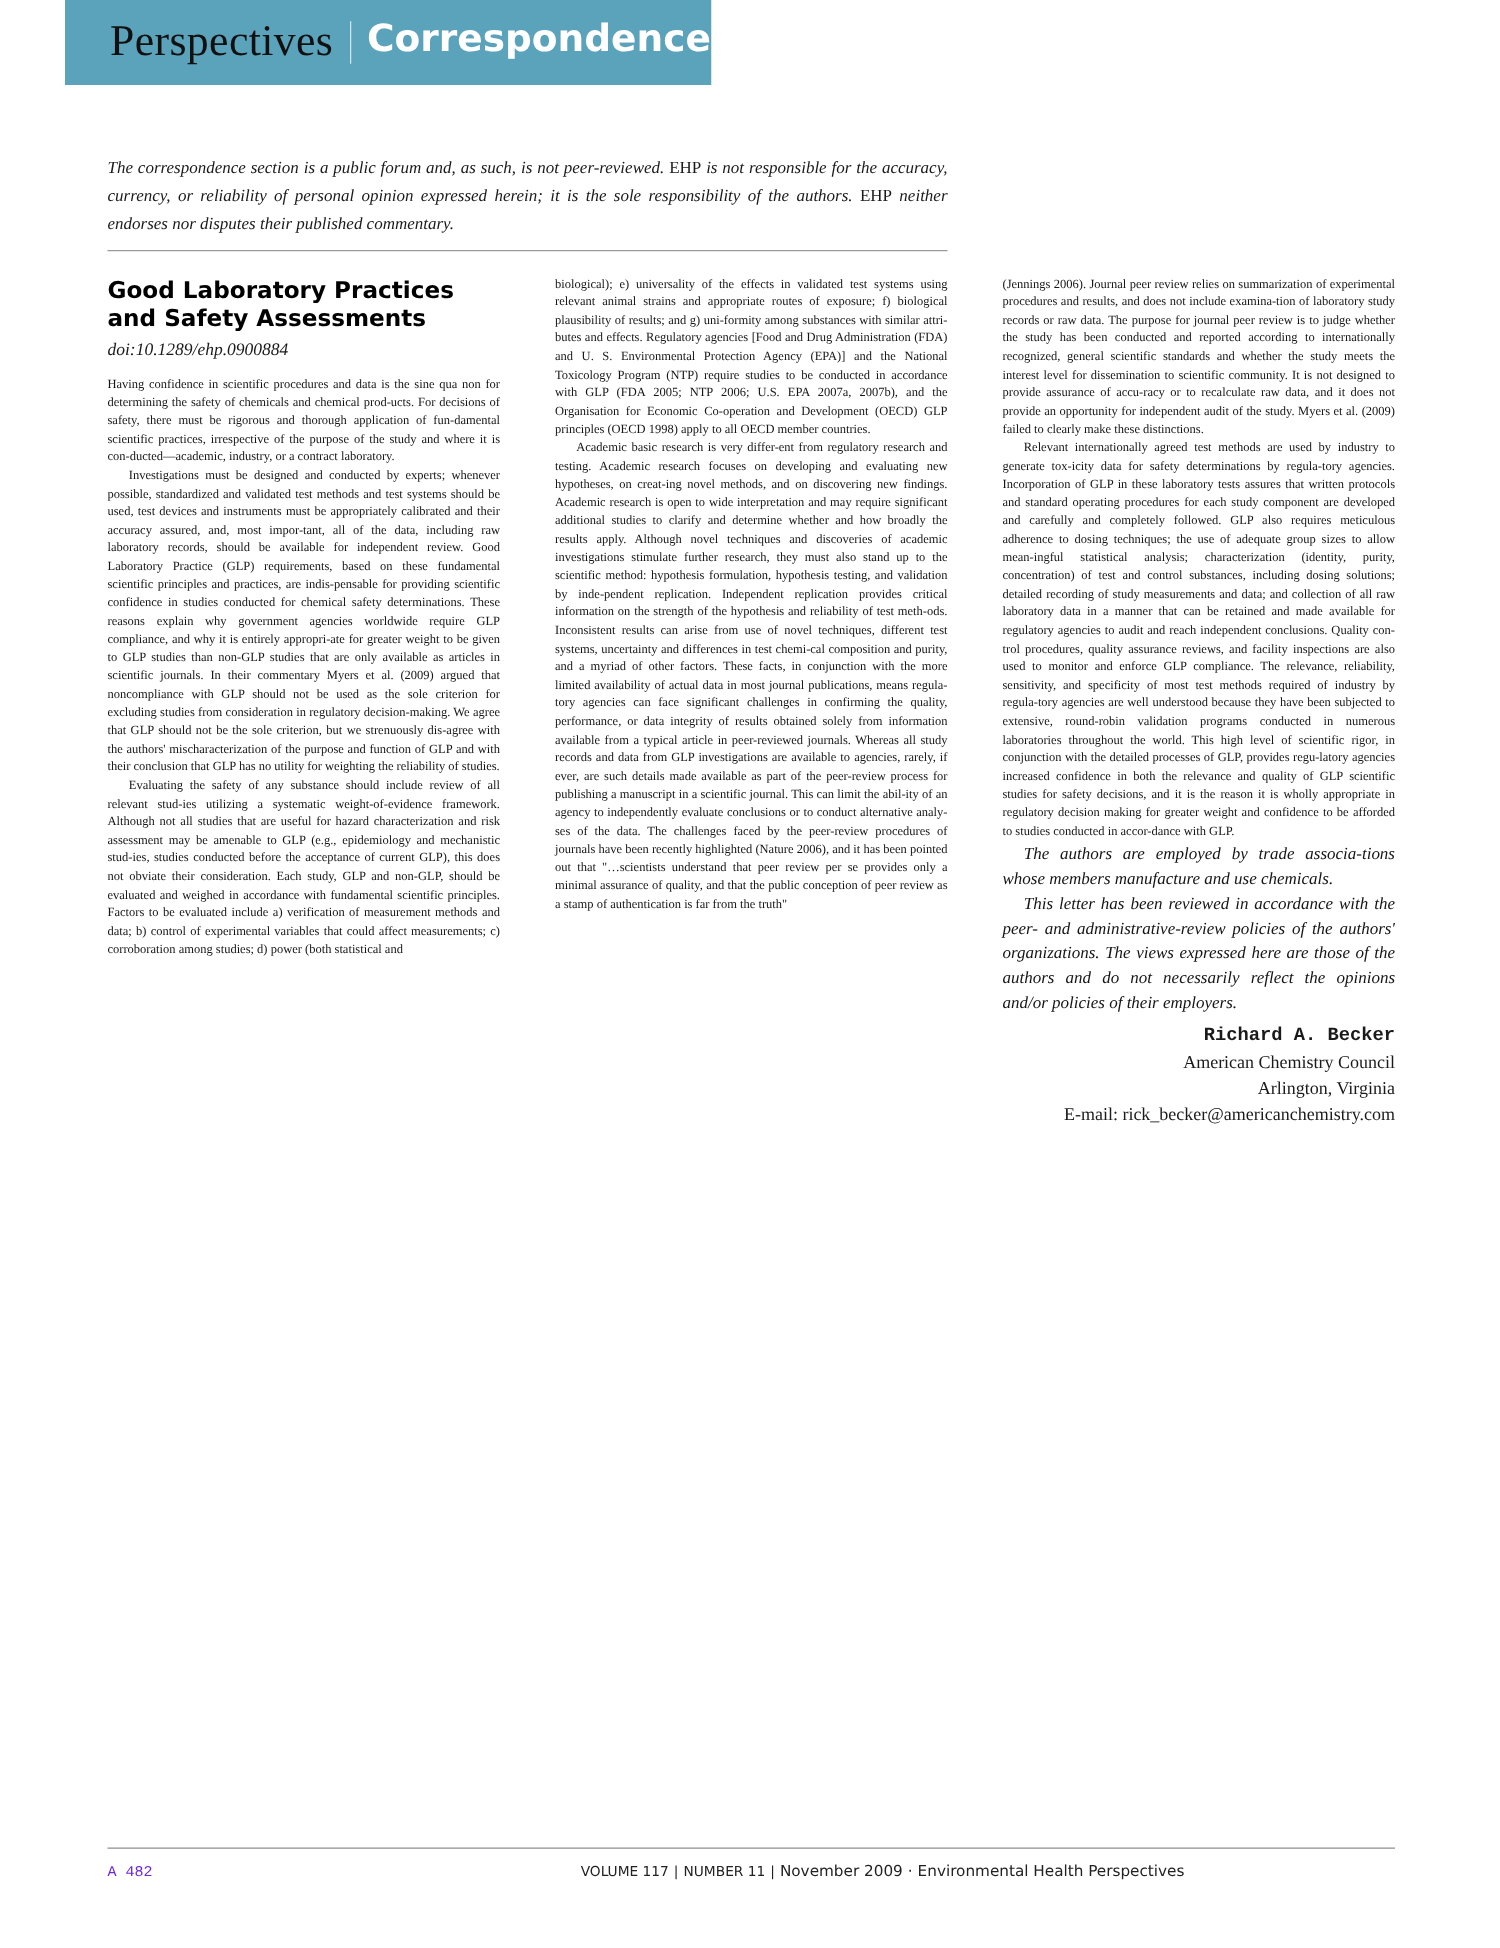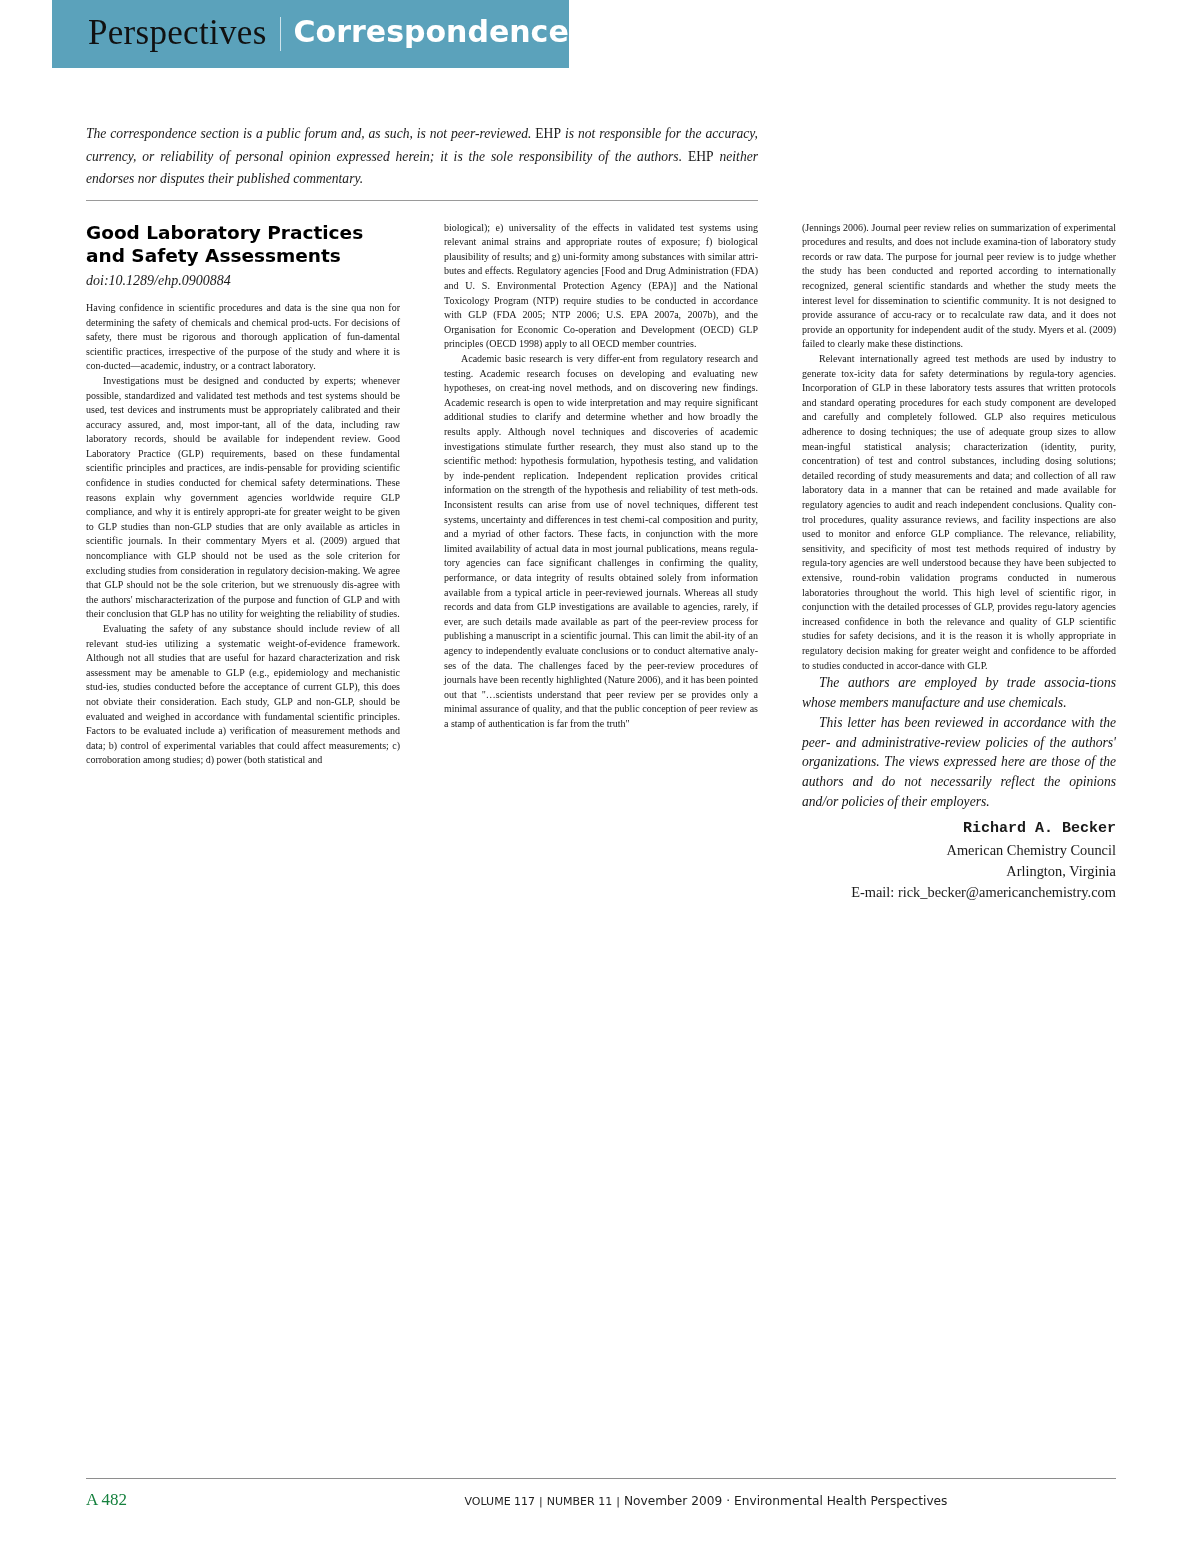--- a/index.html
+++ b/index.html
@@ -148,23 +148,23 @@
     position: absolute;
     left: 86px;
     top: 1478px;
     width: 1030px;
     border-top: 1.2px solid #8e8e8e;
     padding-top: 11px;
     display: flex;
     align-items: baseline;
   }
   .folio {
-    font-family: Liberation Serif, serif;
-    font-size: 17px;
-    color: #15803d;
+    font-family: Liberation Mono, monospace;
+    font-size: 12px;
+    color: #6d28d9;
     width: 210px;
   }
   .footer-center {
     flex: 1;
     text-align: center;
     font-family: "DejaVu Sans", sans-serif;
     font-size: 12.2px;
     color: #222;
     white-space: nowrap;
   }

